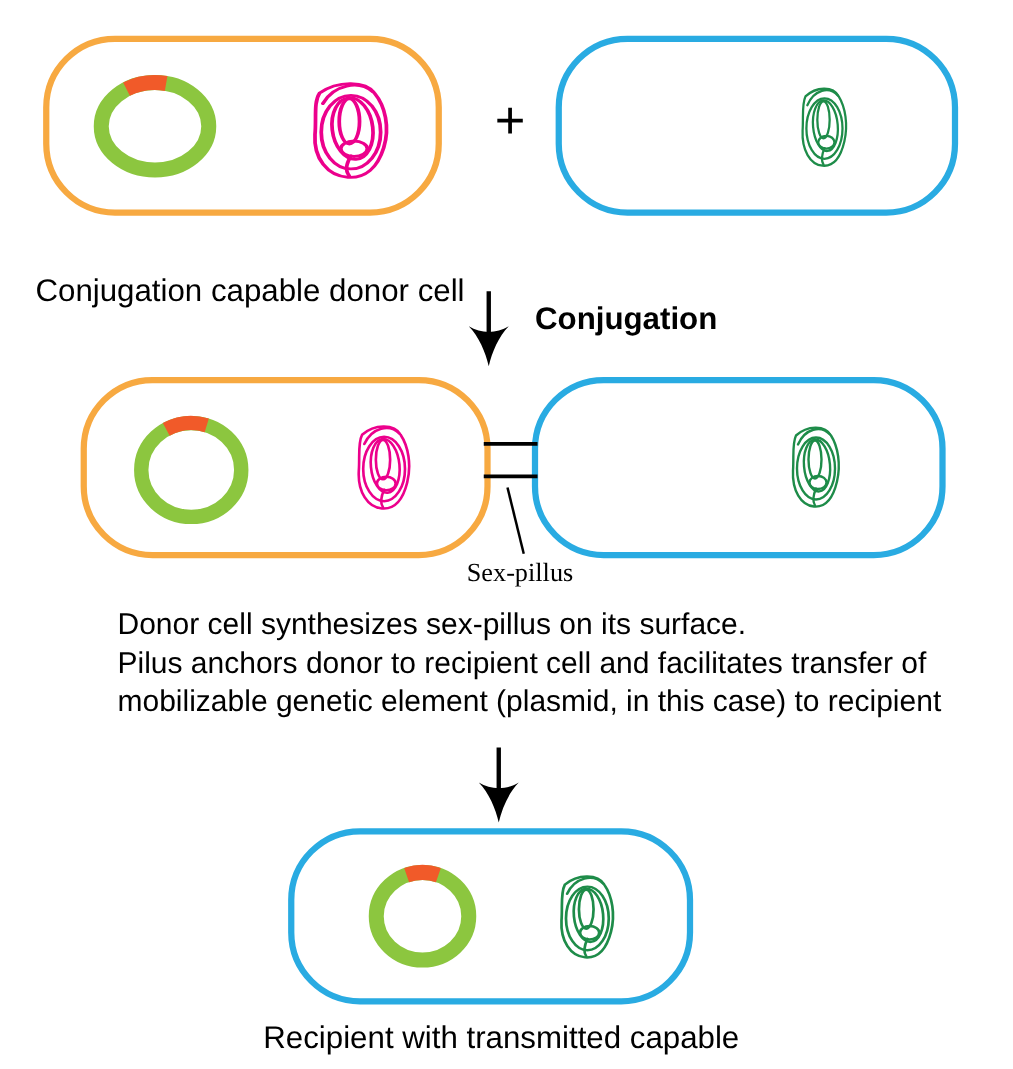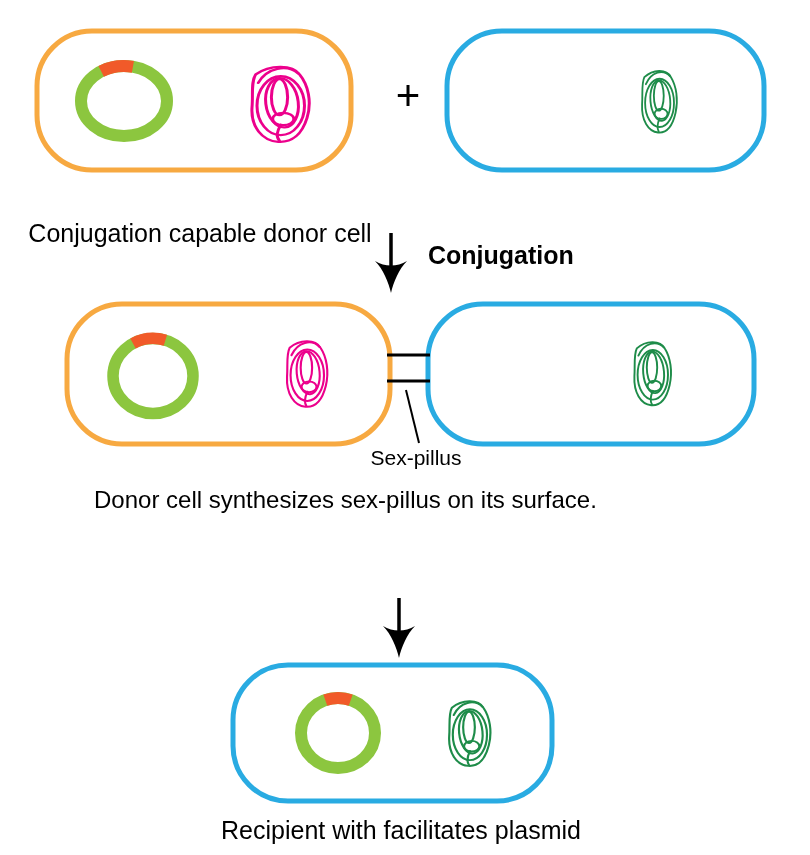--- a/index.html
+++ b/index.html
@@ -82,21 +82,23 @@
     <use href="#chromosome" transform="translate(442,697) scale(0.9,0.82)" stroke="#1E8C49"></use>
   </svg>
 
   <div class="label plus" style="left:383px; top:72px; width:50px;">+</div>
 
   <div class="label cell-label center" style="left:22px; top:180px; width:356px;margin-top:39px;">Conjugation capable donor cell</div>
 
 
   <div class="label step-label" style="left:428px; top:241px;">Conjugation</div>
 
-  <div class="label pillus-label" style="left:365px; top:446px; width:102px;">Sex-pillus</div>
+  <div class="label pillus-label" style="left:365px; top:446px; width:102px;font-family:Liberation Serif, serif;">Sex-pillus</div>
 
   <div class="label desc" style="left:94px; top:484px;">
     <div>Donor cell synthesizes sex-pillus on its surface.</div>
+    <div>Pilus anchors donor to recipient cell and facilitates transfer of</div>
+    <div>mobilizable genetic element (plasmid, in this case) to recipient</div>
   </div>
 
-  <div class="label cell-label center" style="left:195px; top:816px; width:412px;">Recipient with facilitates plasmid</div>
+  <div class="label cell-label center" style="left:195px; top:816px; width:412px;">Recipient with transmitted capable</div>
 
 </div>
 
 </body></html>

